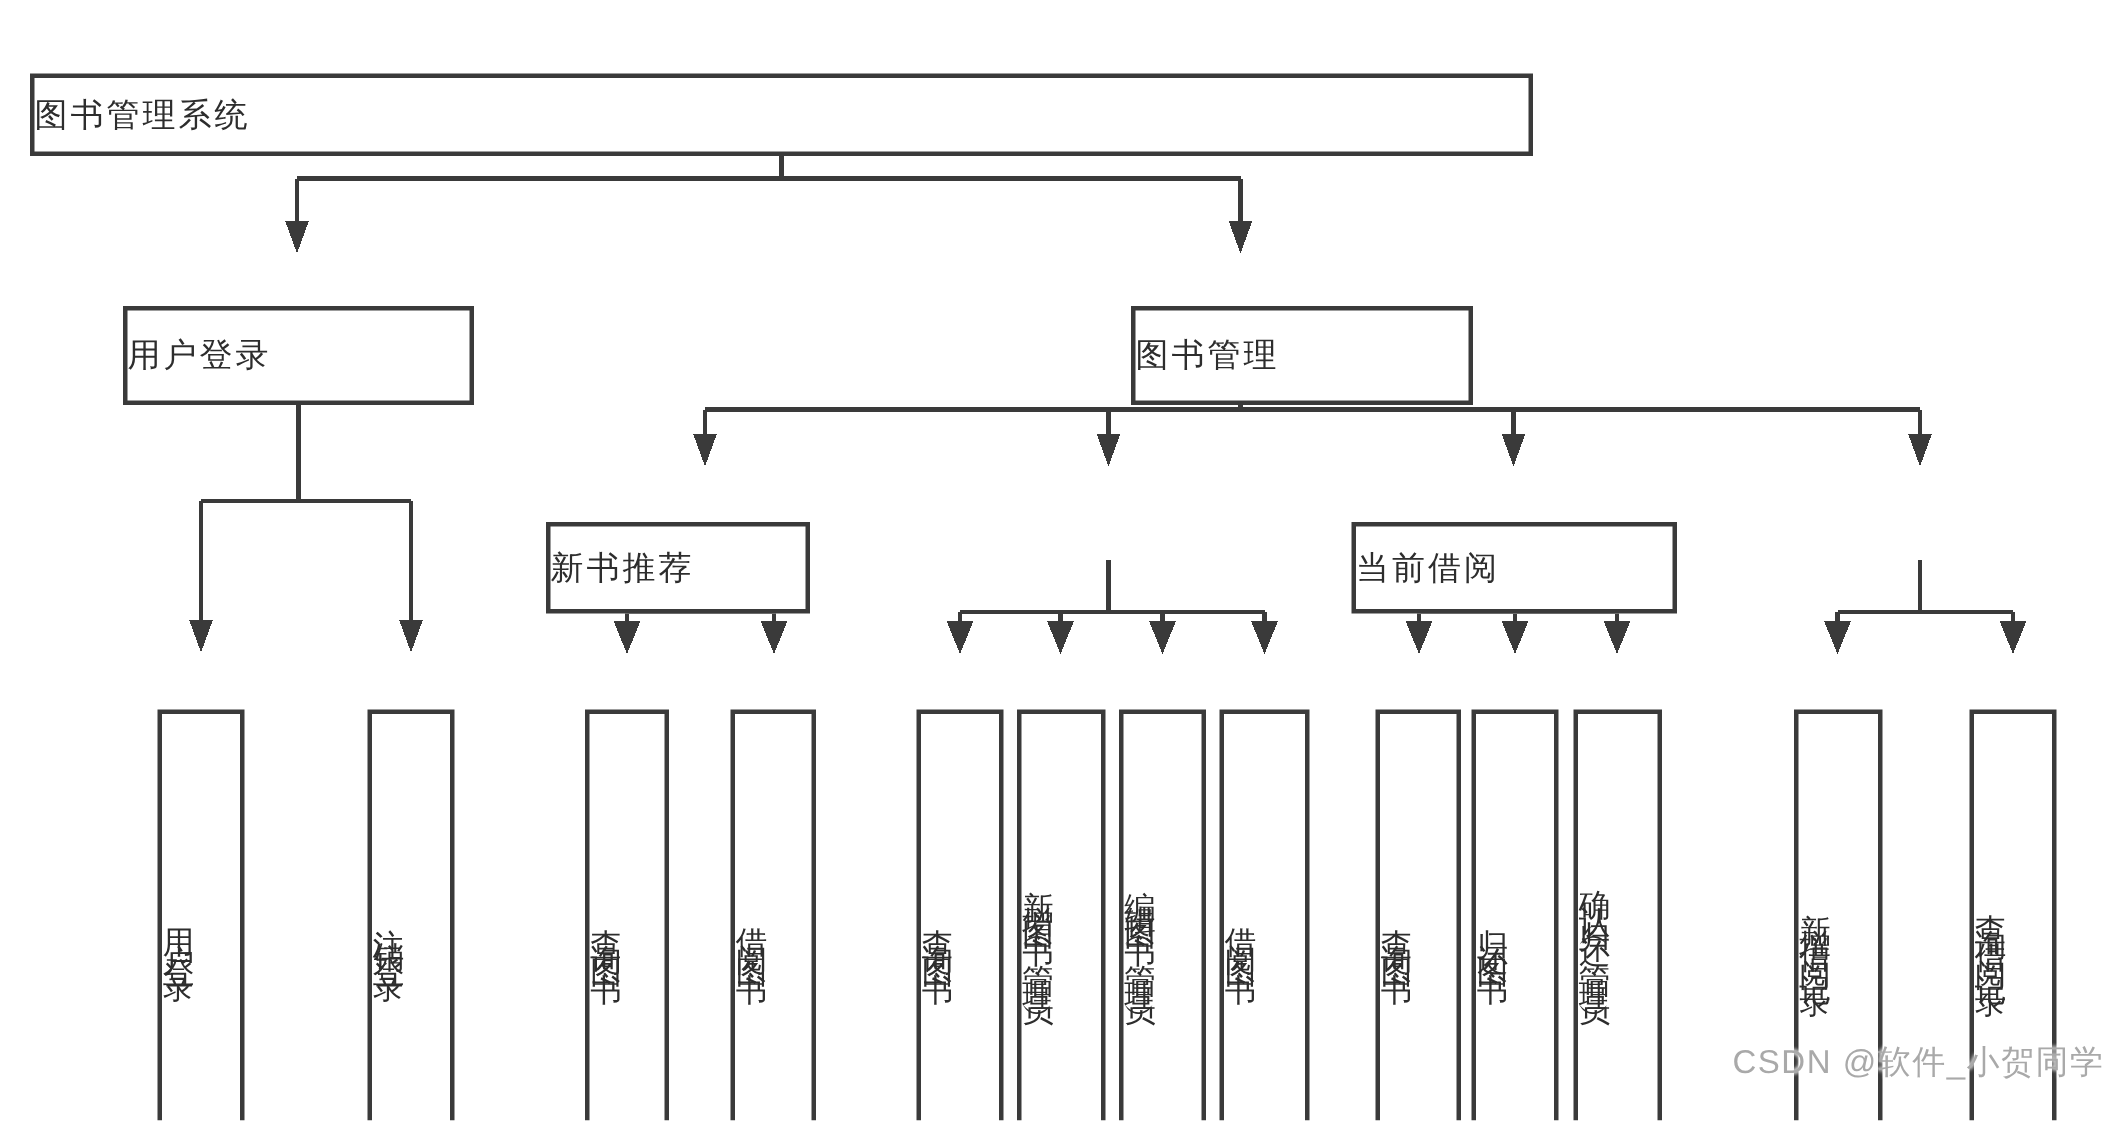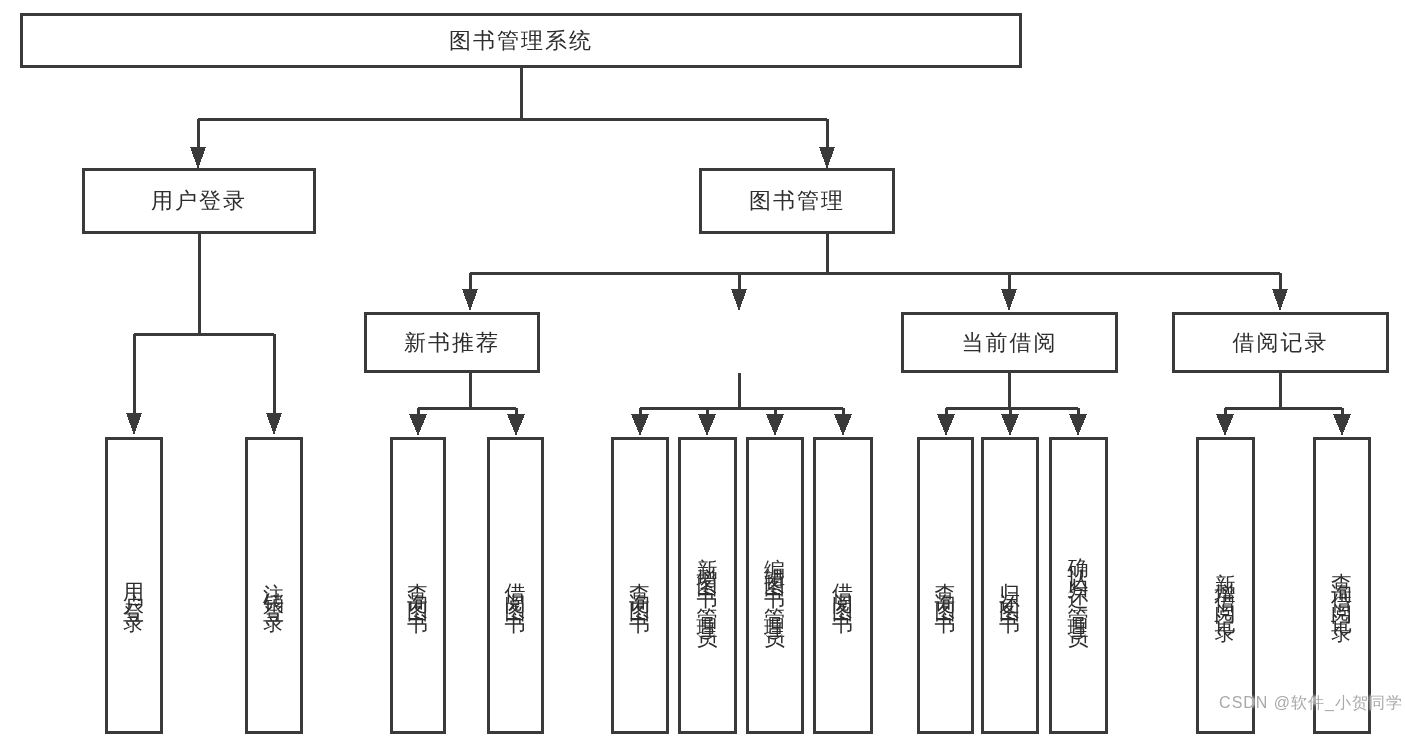--- a/index.html
+++ b/index.html
@@ -34,40 +34,41 @@
   .wires polygon {
     fill: var(--line);
     stroke: none;
   }
   .node {
     position: absolute;
     background: var(--box-bg);
     border: 3px solid var(--line);
     display: flex;
     align-items: center;
-    justify-content: center;
+    justify-content: flex-start;
+    margin-top: 36px;
   }
   .hlabel {
     font-size: 22px;
     letter-spacing: 2px;
     white-space: nowrap;
   }
   .vlabel {
     writing-mode: vertical-lr;
     text-orientation: mixed;
     font-size: 21px;
     letter-spacing: 10px;
     line-height: 1;
     white-space: nowrap;
   }
   .watermark {
     position: absolute;
     top: 693px;
     right: 2px;
-    font-size: 16px;
+    font-size: 22px;
     letter-spacing: 1px;
     color: var(--watermark);
     text-shadow: 0 0 3px #fff, 0 0 3px #fff;
     white-space: nowrap;
   }
 </style>
 </head>
 <body>
 
 <div class="canvas">
@@ -122,32 +123,29 @@
     </g>
   </svg>
 
   <div class="node" style="left:20px;top:13px;width:1002px;height:55px">
     <span class="hlabel">图书管理系统</span>
   </div>
 
   <div class="node" style="left:82px;top:168px;width:234px;height:66px">
     <span class="hlabel">用户登录</span>
   </div>
-  <div class="node" style="left:699px;top:168px;width:196px;height:66px">
+  <div class="node" style="left:754px;top:168px;width:228px;height:66px">
     <span class="hlabel">图书管理</span>
   </div>
 
   <div class="node" style="left:364px;top:312px;width:176px;height:61px">
     <span class="hlabel">新书推荐</span>
   </div>
   <div class="node" style="left:901px;top:312px;width:217px;height:61px">
     <span class="hlabel">当前借阅</span>
-  </div>
-  <div class="node" style="left:1172px;top:312px;width:217px;height:61px">
-    <span class="hlabel">借阅记录</span>
   </div>
 
   <div class="node" style="left:105px;top:437px;width:58px;height:297px">
     <span class="vlabel">用户登录</span>
   </div>
   <div class="node" style="left:245px;top:437px;width:58px;height:297px">
     <span class="vlabel">注销登录</span>
   </div>
 
   <div class="node" style="left:390px;top:437px;width:56px;height:297px">

